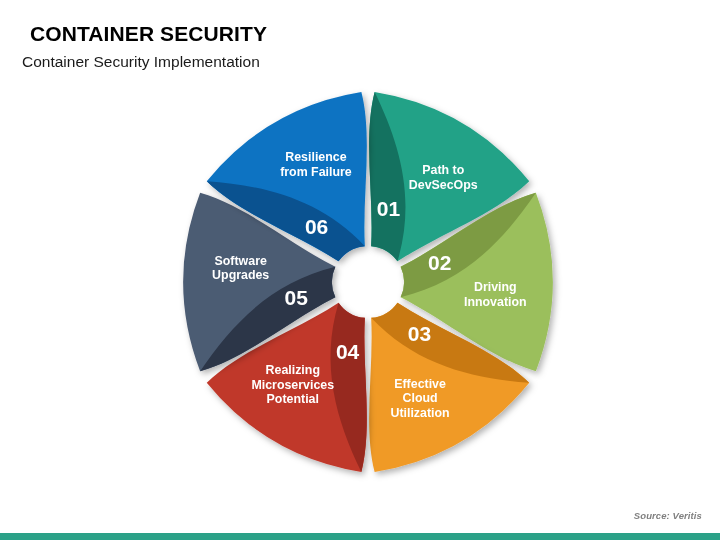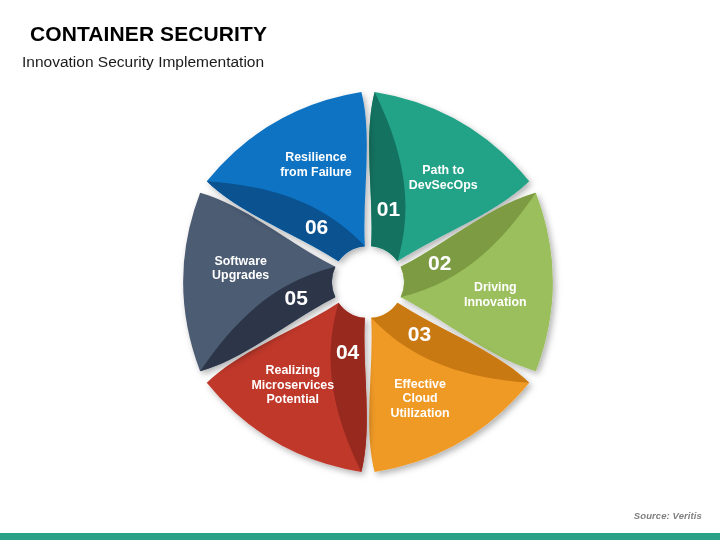--- a/index.html
+++ b/index.html
@@ -98,21 +98,21 @@
     height: 7px;
   }
 </style>
 </head>
 <body>
 
 <div id="slide" style="background: rgb(255, 255, 255);">
 
   <div id="header">
     <h1 id="title" style="color: rgb(0, 0, 0);">CONTAINER SECURITY</h1>
-    <h2 id="subtitle">Innovation Security Implementation</h2>
+    <h2 id="subtitle">Container Security Implementation</h2>
   </div>
 
   <div id="diagram-wrap">
     <svg id="petal-svg" viewBox="0 0 468 430" xmlns="http://www.w3.org/2000/svg">
       <defs>
         <filter id="petalShadow" x="-30%" y="-30%" width="170%" height="170%">
           <feDropShadow dx="2.5" dy="3" stdDeviation="3" flood-color="#000000" flood-opacity="0.30"></feDropShadow>
         </filter>
       </defs>
       <g id="petal-group">

